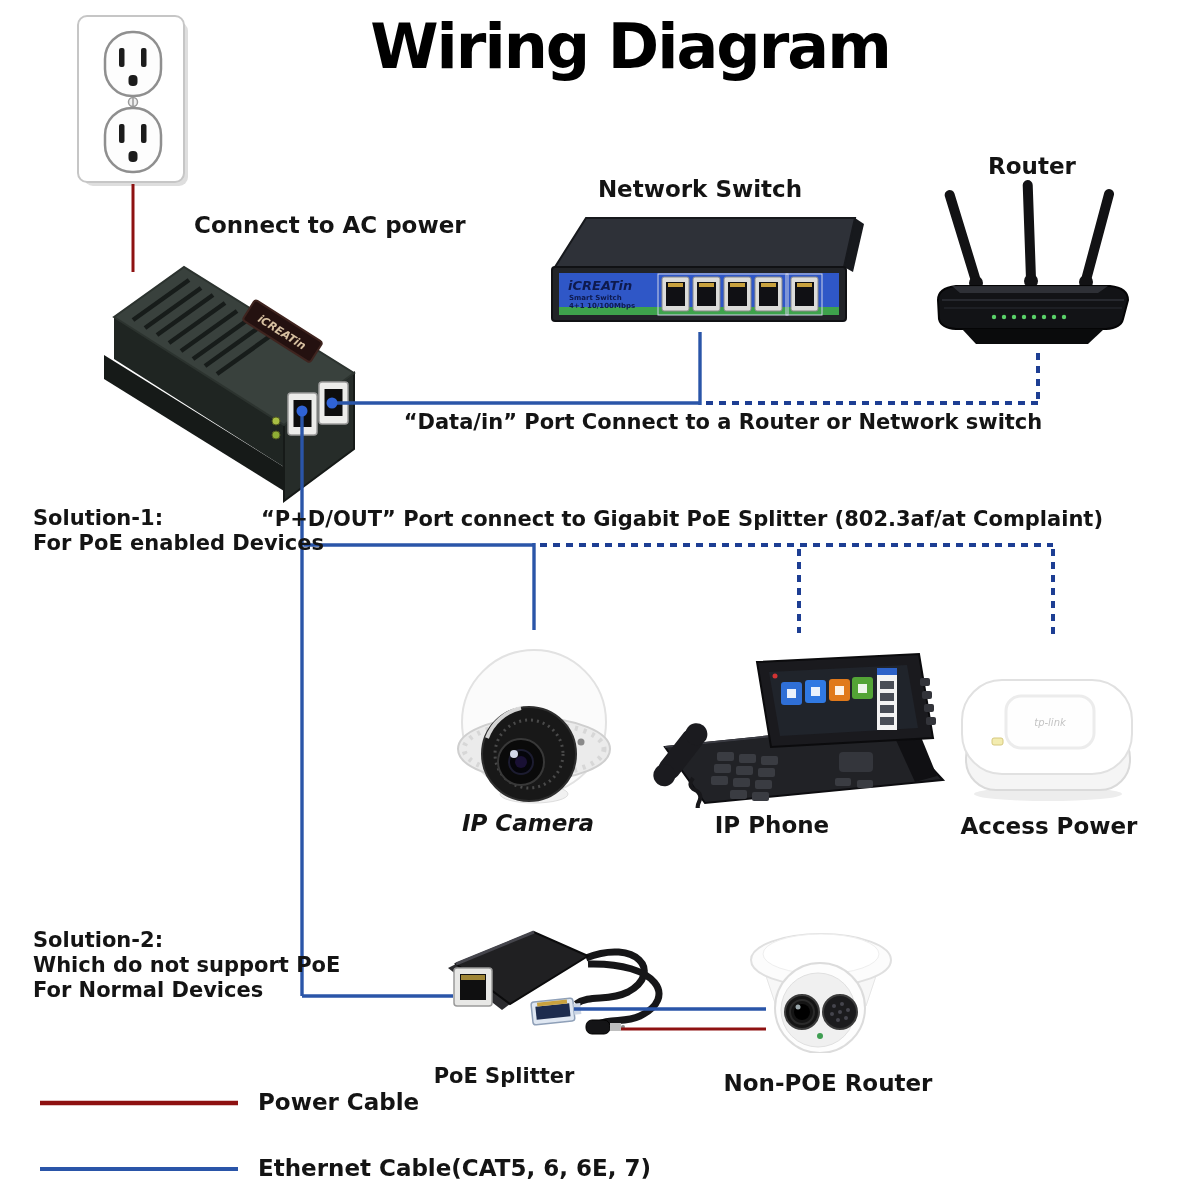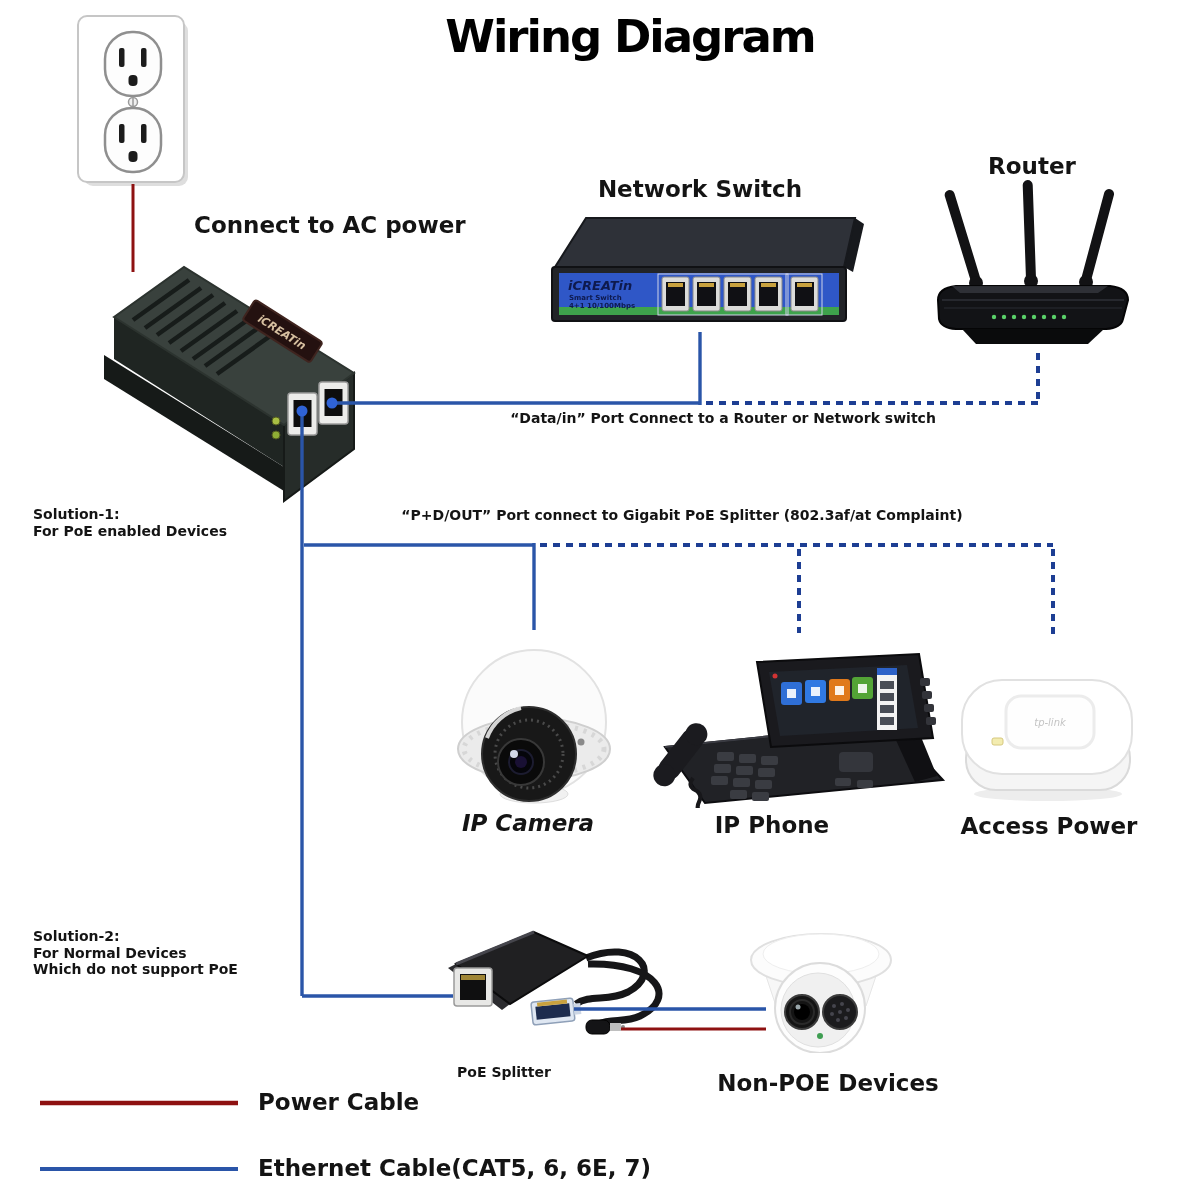--- a/index.html
+++ b/index.html
@@ -1,20 +1,20 @@
 <!DOCTYPE html>
 <html><head>
 <meta charset="utf-8">
 <style>
   html,body{margin:0;padding:0;background:#ffffff;}
   .canvas{position:relative;width:1200px;height:1200px;background:#ffffff;overflow:hidden;
           font-family:"DejaVu Sans","Liberation Sans",sans-serif;}
   .title{position:absolute;top:10px;left:630px;transform:translateX(-50%);
-         font-weight:700;font-size:45px;letter-spacing:-2px;color:#000;white-space:nowrap;}
-  .lbl{position:absolute;font-weight:700;font-size:14px;color:#141414;white-space:nowrap;line-height:1.18;}
+         font-weight:700;font-size:62px;letter-spacing:-2px;color:#000;white-space:nowrap;}
+  .lbl{position:absolute;font-weight:700;font-size:21px;color:#141414;white-space:nowrap;line-height:1.18;}
   .lbl.big{font-size:23px;}
   .ctr{transform:translateX(-50%);}
   .dev{position:absolute;}
   .wires{position:absolute;left:0;top:0;}
   .es{stroke:#2a55a8;stroke-width:3.4;fill:none;}
   .ed{stroke:#1d3e93;stroke-width:4;fill:none;stroke-dasharray:7 6;}
   .pw{stroke:#8e1111;stroke-width:3;fill:none;}
   .legend-swatch{position:absolute;}
 </style>
 </head>
@@ -312,27 +312,27 @@
   <div class="lbl ctr" style="left:682px;top:507px;">“P+D/OUT” Port connect to Gigabit PoE Splitter (802.3af/at Complaint)</div>
 
   <div class="lbl big ctr" style="left:528px;top:810px;font-style:italic;">IP Camera</div>
 
   <div class="lbl big ctr" style="left:772px;top:812px;">IP Phone</div>
 
   <div class="lbl big ctr" style="left:1049px;top:813px;">Access Power</div>
 
   <div class="lbl" style="left:33px;top:928px;">
     <div>Solution-2:</div>
+    <div>Which do not support PoE</div>
     <div>For Normal Devices</div>
-    <div>Which do not support PoE</div>
   </div>
 
   <div class="lbl ctr" style="left:504px;top:1044px;margin-top:20px;">PoE Splitter</div>
 
-  <div class="lbl big ctr" style="left:828px;top:1070px;">Non-POE Devices</div>
+  <div class="lbl big ctr" style="left:828px;top:1070px;">Non-POE Router</div>
 
   <svg class="legend-swatch" style="left:38px;top:1098px;" width="202" height="10">
     <line x1="2" y1="5" x2="200" y2="5" stroke-width="4.5" stroke="#8e1111"></line>
   </svg>
   <div class="lbl big" style="left:258px;top:1089px;">Power Cable</div>
 
   <svg class="legend-swatch" style="left:38px;top:1164px;" width="202" height="10">
     <line x1="2" y1="5" x2="200" y2="5" stroke-width="4" stroke="#2a55a8"></line>
   </svg>
   <div class="lbl big" style="left:258px;top:1155px;">Ethernet Cable(CAT5, 6, 6E, 7)</div>

